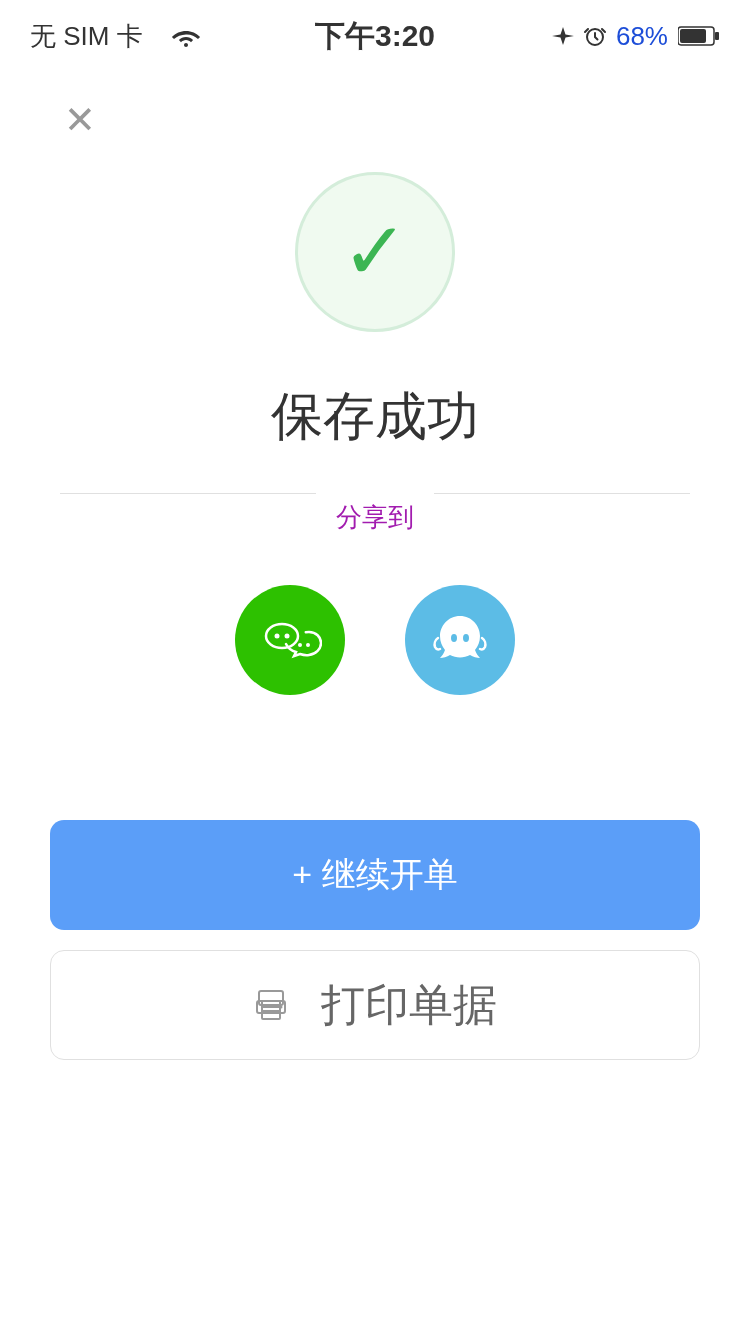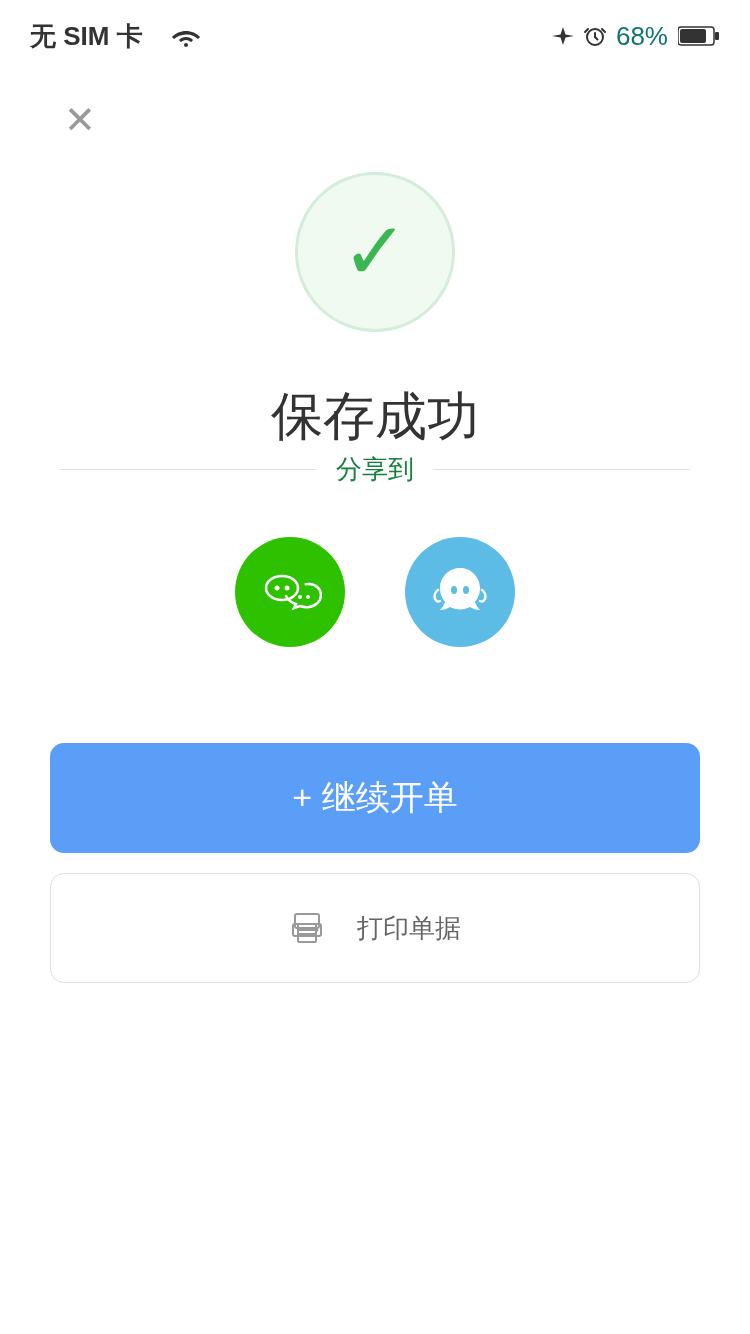--- a/index.html
+++ b/index.html
@@ -21,36 +21,36 @@
       justify-content: space-between;
       padding: 0 30px;
       background: #fff;
     }
     .status-left {
       display: flex;
       align-items: center;
       gap: 28px;
       font-size: 26px;
       color: #333;
-      font-weight: 700;
+      font-weight: 400;
     }
     .status-center {
       font-size: 30px;
       font-weight: 600;
       color: #333;
       position: absolute;
       left: 50%;
       transform: translateX(-50%);
     }
     .status-right {
       display: flex;
       align-items: center;
       gap: 10px;
       font-size: 26px;
-      color: #0f766e;
+      color: #1d4ed8;
     }
     .wifi-icon {
       width: 30px;
       height: 22px;
     }
     .battery-svg {
       width: 42px;
       height: 22px;
     }
 
@@ -113,22 +113,23 @@
       padding: 0 60px;
       margin-bottom: 50px;
     }
     .divider-line {
       flex: 1;
       height: 1px;
       background: #e0e0e0;
     }
     .divider-text {
       font-size: 26px;
-      color: #15803d;
+      color: #a21caf;
       padding: 0 20px;
+      margin-top: 48px;
     }
 
     
     .share-icons {
       display: flex;
       gap: 60px;
       margin-bottom: 80px;
     }
     .share-icon-btn {
       width: 110px;
@@ -152,20 +153,21 @@
       height: 64px;
     }
 
     
     .action-buttons {
       width: 100%;
       padding: 16px 50px;
       display: flex;
       flex-direction: column;
       gap: 20px;
+      margin-top: 29px;
     }
     .btn-primary {
       width: 100%;
       height: 110px;
       background: #5b9ef8;
       border: none;
       border-radius: 14px;
       display: flex;
       align-items: center;
       justify-content: center;
@@ -178,36 +180,37 @@
       width: 100%;
       height: 110px;
       background: #fff;
       border: 1px solid #e0e0e0;
       border-radius: 14px;
       display: flex;
       align-items: center;
       justify-content: center;
       gap: 32px;
       cursor: pointer;
-      font-size: 26px;
+      font-size: 44px;
       color: #666;
     }
   </style>
 </head>
 <body>
 
 <div class="status-bar">
   <div class="status-left">
     <span>无 SIM 卡</span>
     <svg class="wifi-icon" viewBox="0 0 30 22" fill="none" xmlns="http://www.w3.org/2000/svg">
       <path d="M15 18c1.1 0 2 .9 2 2s-.9 2-2 2-2-.9-2-2 .9-2 2-2z" fill="#333"></path>
       <path d="M15 12c2.8 0 5.3 1.2 7.1 3.1l-2.1 2.1C18.8 16 17 15 15 15s-3.8 1-5 2.2L7.9 15.1C9.7 13.2 12.2 12 15 12z" fill="#333"></path>
       <path d="M15 6c5.5 0 10.5 2.3 14.1 6L27 14.1C24.1 11.2 20.2 9.4 15.9 9.4c-.3 0-.6 0-.9.01C10.2 9.5 6.1 11.3 3 14.1L.9 12C4.5 8.3 9.5 6 15 6z" fill="#333"></path>
     </svg>
   </div>
+  <div class="status-center">下午3:20</div>
   <div class="status-right">
     <svg width="22" height="22" viewBox="0 0 22 22" fill="none">
       <path d="M11 2l2.5 7.5L22 11l-8.5 1.5L11 20l-2.5-7.5L0 11l8.5-1.5z" fill="#333"></path>
     </svg>
     <svg width="22" height="22" viewBox="0 0 22 22" fill="none">
       <circle cx="11" cy="12" r="8" stroke="#333" stroke-width="2" fill="none"></circle>
       <path d="M11 8v4l2.5 2.5" stroke="#333" stroke-width="2" stroke-linecap="round"></path>
       <path d="M4 4L1 7M18 4l3 3" stroke="#333" stroke-width="2" stroke-linecap="round"></path>
     </svg>
     <span>68%</span>

